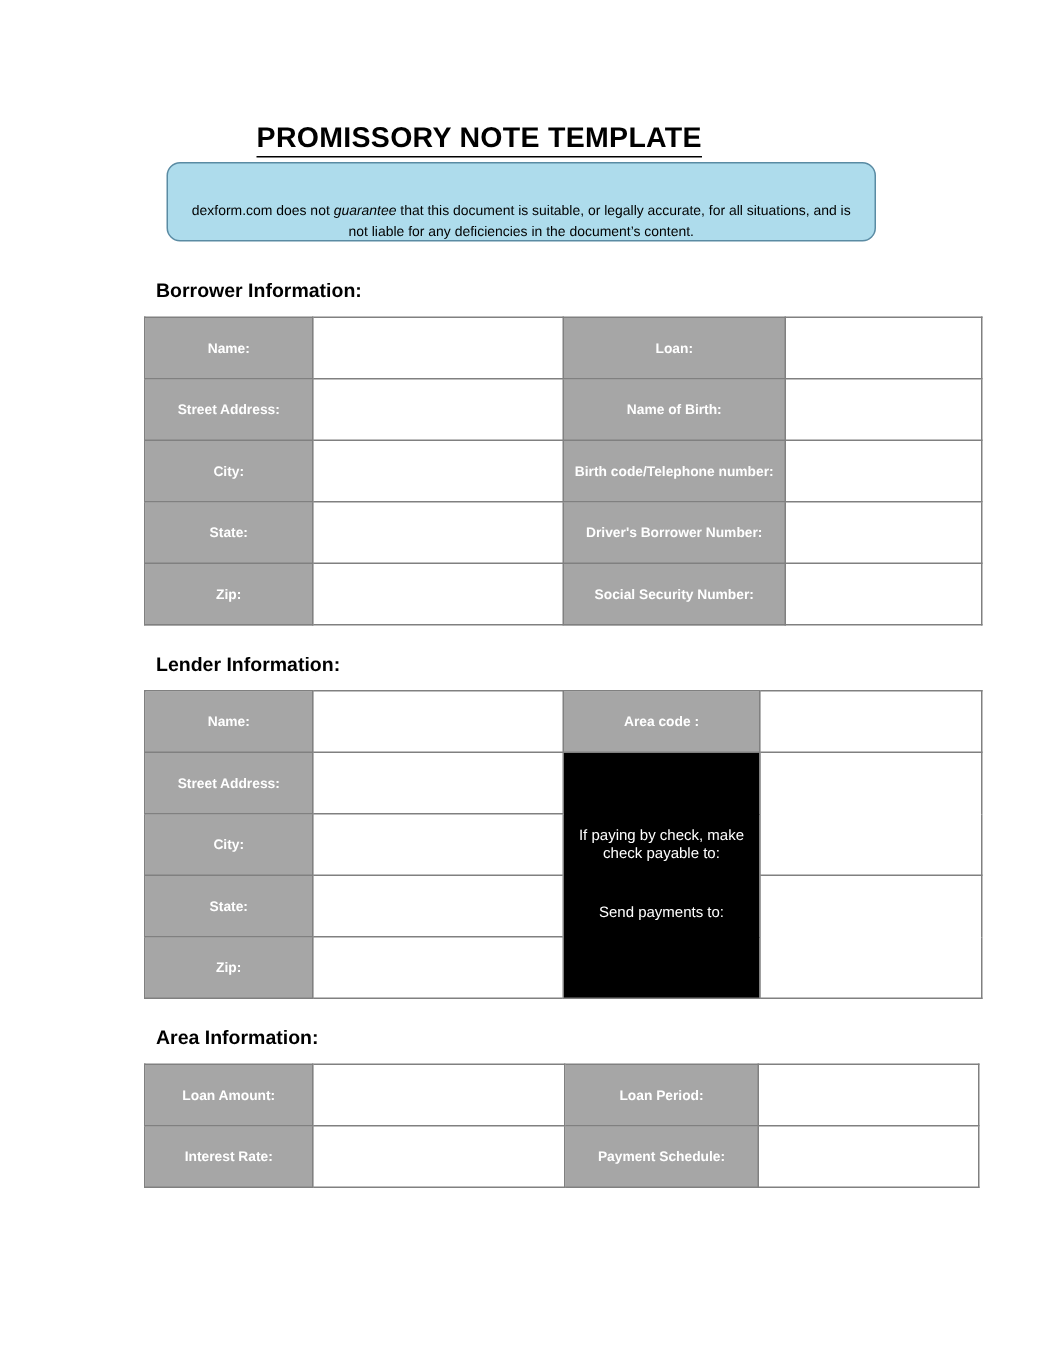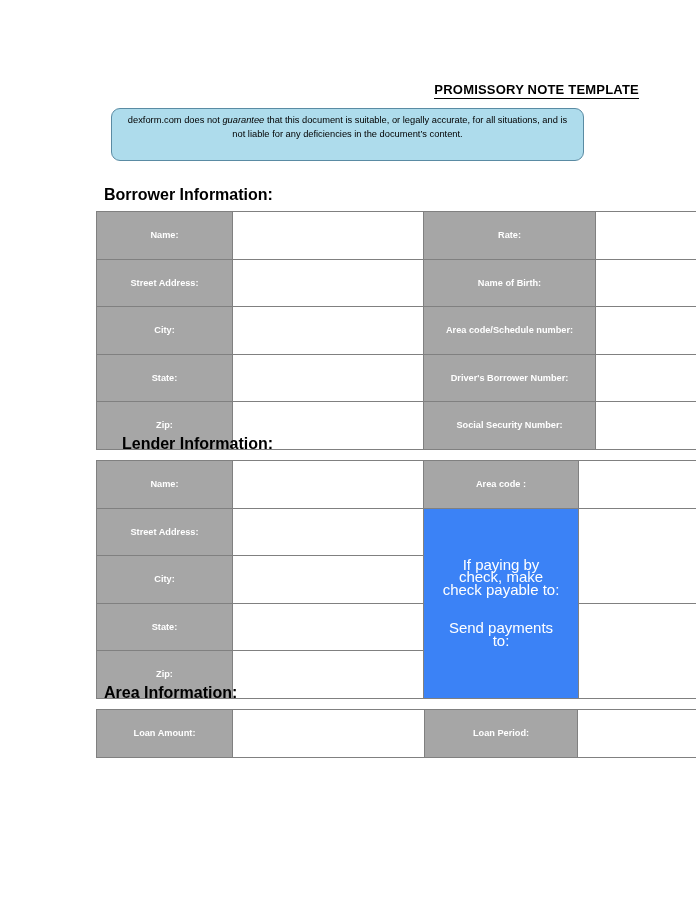--- a/index.html
+++ b/index.html
@@ -22,22 +22,22 @@
     width: 696px;
     height: 900px;
   }
 
   
   .doc-title {
     position: absolute;
     left: 0;
     top: 82px;
     width: 639px;
-    text-align: right;
-    font-size: 13px;
+    text-align: center;
+    font-size: 19px;
     font-weight: bold;
     letter-spacing: 0.2px;
   }
   .doc-title span {
     border-bottom: 1.5px solid #000;
     padding-bottom: 1px;
   }
 
   
   .disclaimer {
@@ -46,52 +46,52 @@
     top: 108px;
     width: 473px;
     height: 53px;
     box-sizing: border-box;
     background: #aedcec;
     border: 1.3px solid #5a8ba3;
     border-radius: 9px;
     display: flex;
     align-items: flex-start;
     justify-content: center;
-    padding-top: 4px;
+    padding-top: 24px;
   }
   .disclaimer-text {
     width: 450px;
     text-align: center;
     font-size: 9.3px;
     line-height: 14px;
     color: #000;
   }
   .disclaimer-text i { font-style: italic; }
 
   
   .section-heading {
     position: absolute;
-    font-size: 16px;
+    font-size: 13px;
     font-weight: bold;
     color: #000;
     white-space: nowrap;
   }
   #heading-borrower { left: 104px; top: 186px; }
-  #heading-lender   { left: 104px; top: 435px; margin-left: 18px; }
+  #heading-lender   { left: 104px; top: 435px; }
   #heading-loan     { left: 104px; top: 684px; }
 
   
   .form-table {
     position: absolute;
     border-collapse: collapse;
     table-layout: fixed;
   }
   .form-table td {
     border: 1px solid #808080;
-    padding: 17px;
+    padding: 5px;
     vertical-align: middle;
   }
   .lbl {
     background: #a6a6a6;
     color: #ffffff;
     text-align: center;
     font-size: 9.2px;
     line-height: 12.5px;
     padding: 2px 4px;
   }
@@ -111,23 +111,23 @@
 
   
   #table-lender { left: 96px; top: 460px; width: 514px; }
   #table-lender .c-lbl-l  { width: 101px; }
   #table-lender .c-fill-l { width: 156px; }
   #table-lender .c-lbl-r  { width: 120px; }
   #table-lender .c-fill-r { width: 137px; }
   #table-lender tr { height: 41px; }
 
   .payee-cell {
-    background: #3b82f6;
+    background: #000000;
     color: #ffffff;
-    font-size: 15px;
+    font-size: 10px;
     line-height: 12.5px;
     text-align: center;
     font-weight: normal;
     padding: 4px 5px;
     vertical-align: top;
   }
   .payee-line-2 { margin-top: 26px; text-align: center; }
 
   
   #table-loan { left: 96px; top: 709px; width: 512px; }
@@ -150,33 +150,33 @@
     <div class="disclaimer-text"><span>dexform.com does not </span><i>guarantee</i><span> that this document is suitable, or legally accurate, for all situations, and is not liable for any deficiencies in the document’s content.</span></div>
   </div>
 
   <div class="section-heading" id="heading-borrower">Borrower Information:</div>
 
   <table class="form-table" id="table-borrower">
     <tbody>
       <tr>
         <td class="lbl bold c-lbl-l">Name:</td>
         <td class="fill c-fill-l"></td>
-        <td class="lbl bold c-lbl-r">Rate:</td>
+        <td class="lbl bold c-lbl-r">Loan:</td>
         <td class="fill c-fill-r"></td>
       </tr>
       <tr>
         <td class="lbl bold c-lbl-l">Street Address:</td>
         <td class="fill c-fill-l"></td>
         <td class="lbl bold c-lbl-r">Name of Birth:</td>
         <td class="fill c-fill-r"></td>
       </tr>
       <tr>
         <td class="lbl bold c-lbl-l">City:</td>
         <td class="fill c-fill-l"></td>
-        <td class="lbl bold c-lbl-r">Area code/Schedule number:</td>
+        <td class="lbl bold c-lbl-r">Birth code/Telephone number:</td>
         <td class="fill c-fill-r"></td>
       </tr>
       <tr>
         <td class="lbl bold c-lbl-l">State:</td>
         <td class="fill c-fill-l"></td>
         <td class="lbl bold c-lbl-r">Driver's Borrower Number:</td>
         <td class="fill c-fill-r"></td>
       </tr>
       <tr>
         <td class="lbl bold c-lbl-l">Zip:</td>
@@ -225,16 +225,22 @@
   <div class="section-heading" id="heading-loan">Area Information:</div>
 
   <table class="form-table" id="table-loan">
     <tbody>
       <tr>
         <td class="lbl bold c-lbl-l">Loan Amount:</td>
         <td class="fill c-fill-l"></td>
         <td class="lbl normal c-lbl-r">Loan Period:</td>
         <td class="fill c-fill-r"></td>
       </tr>
+      <tr>
+        <td class="lbl bold c-lbl-l">Interest Rate:</td>
+        <td class="fill c-fill-l"></td>
+        <td class="lbl normal c-lbl-r">Payment Schedule:</td>
+        <td class="fill c-fill-r"></td>
+      </tr>
     </tbody>
   </table>
 
 </div>
 
 </body></html>

